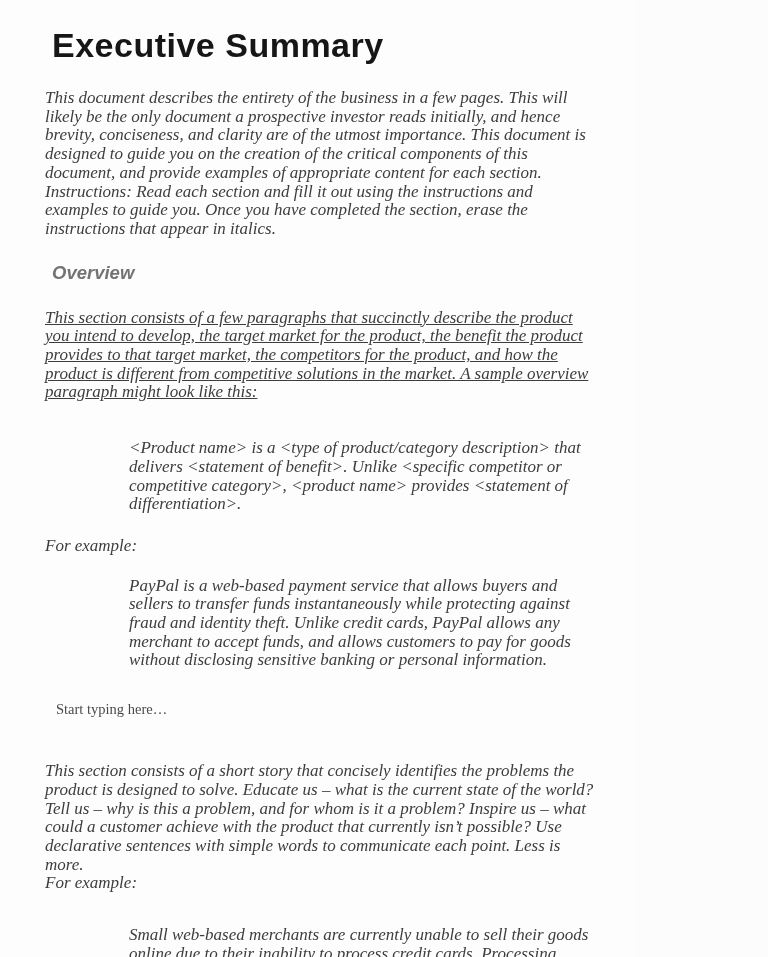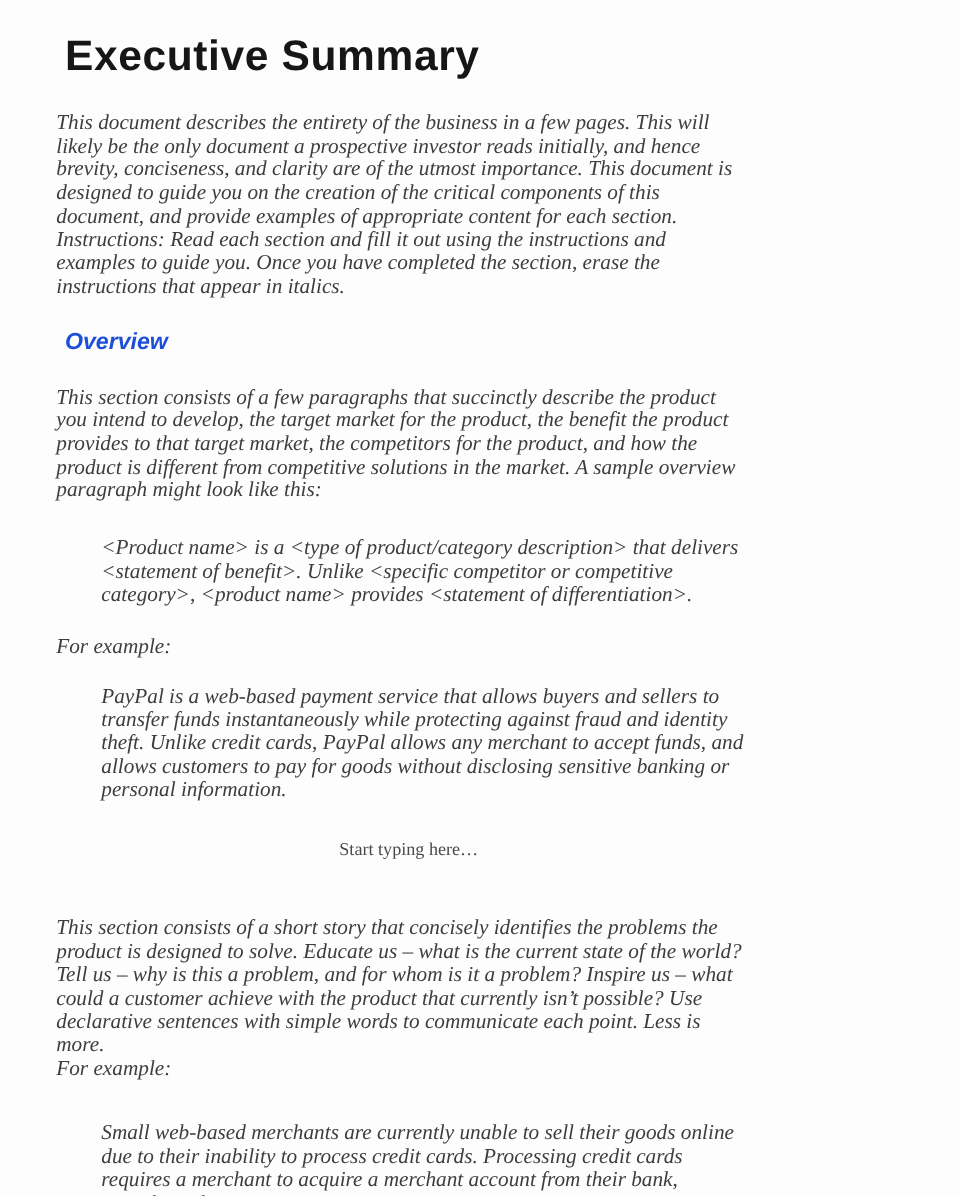--- a/index.html
+++ b/index.html
@@ -41,48 +41,48 @@
   .intro {
     max-width: 692px;
     margin-bottom: 23px;
   }
 
   .section-heading {
     font-family: "Liberation Sans", sans-serif;
     font-weight: bold;
     font-style: italic;
     font-size: 18.5px;
-    color: #1d4ed8;
+    color: #737373;
     margin-left: 7px;
     margin-bottom: 25px;
   }
 
   .section-body {
     max-width: 702px;
-    margin-bottom: 27px;
+    margin-bottom: 37px;
+    text-decoration: underline;
   }
 
   .indent-block {
-    margin-left: 36px;
+    margin-left: 84px;
     max-width: 578px;
     margin-bottom: 23px;
   }
 
   .example-label {
     margin-bottom: 21px;
   }
 
   .placeholder-line {
     font-style: normal;
     font-size: 14.5px;
     color: #4a4a4a;
     margin-left: 11px;
     margin-top: 31px;
     cursor: text;
-    text-align: center;
   }
 
   .problem-body {
     max-width: 700px;
     margin-bottom: 0;
     margin-top: 44px;
   }
 
   .problem-example-label {
     margin-bottom: 33px;

